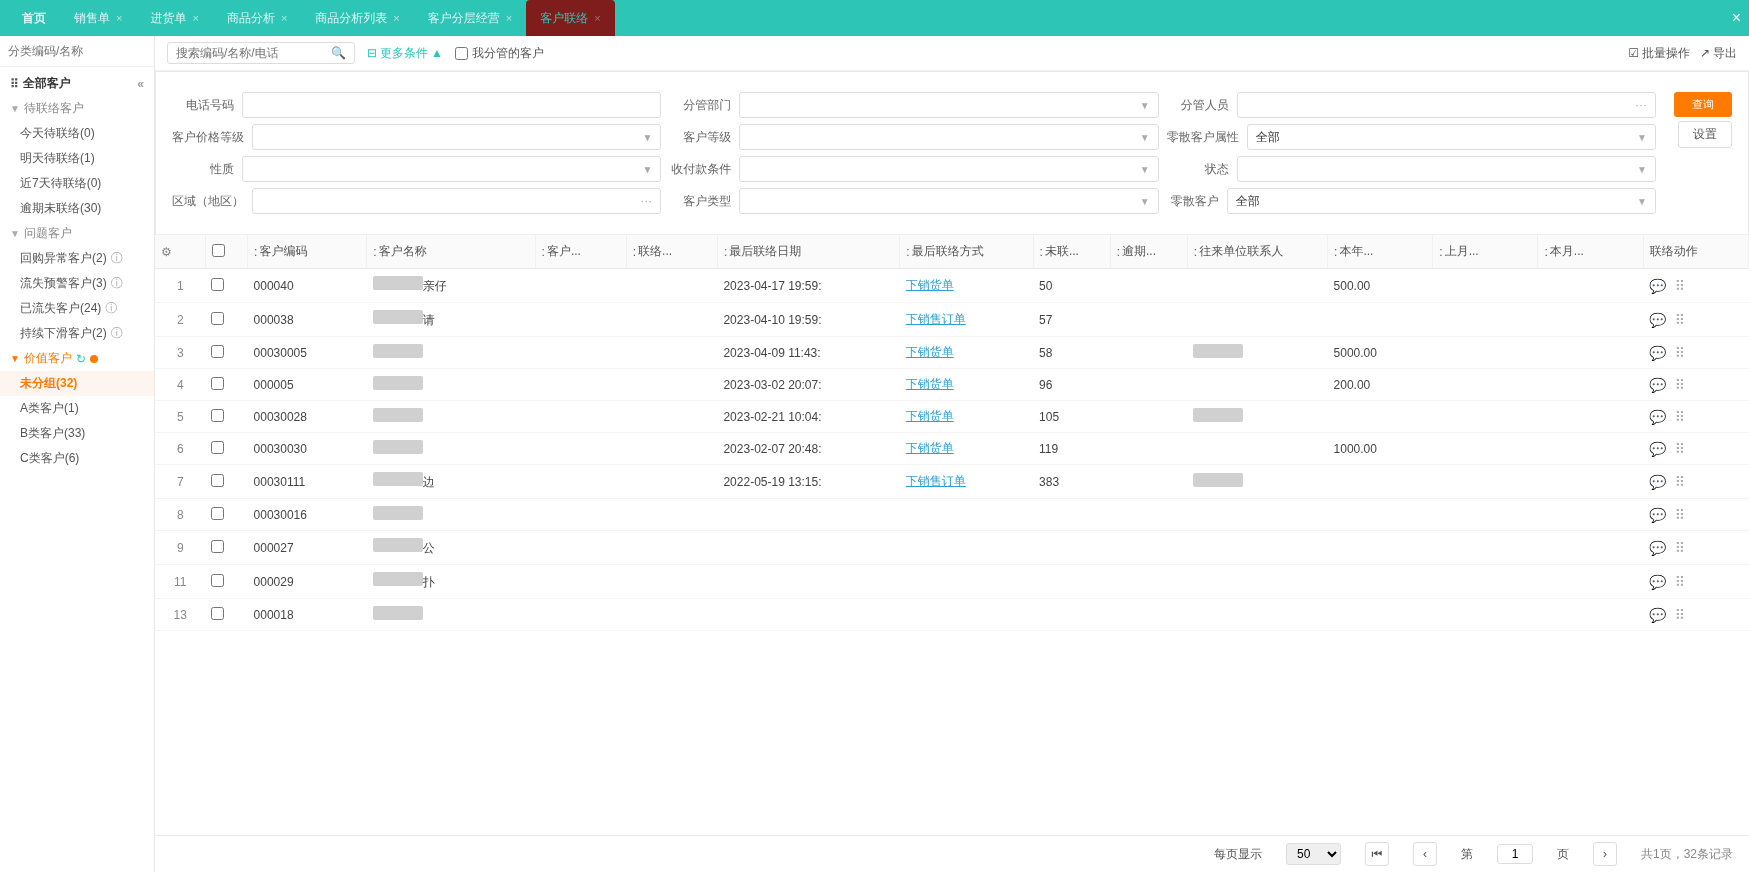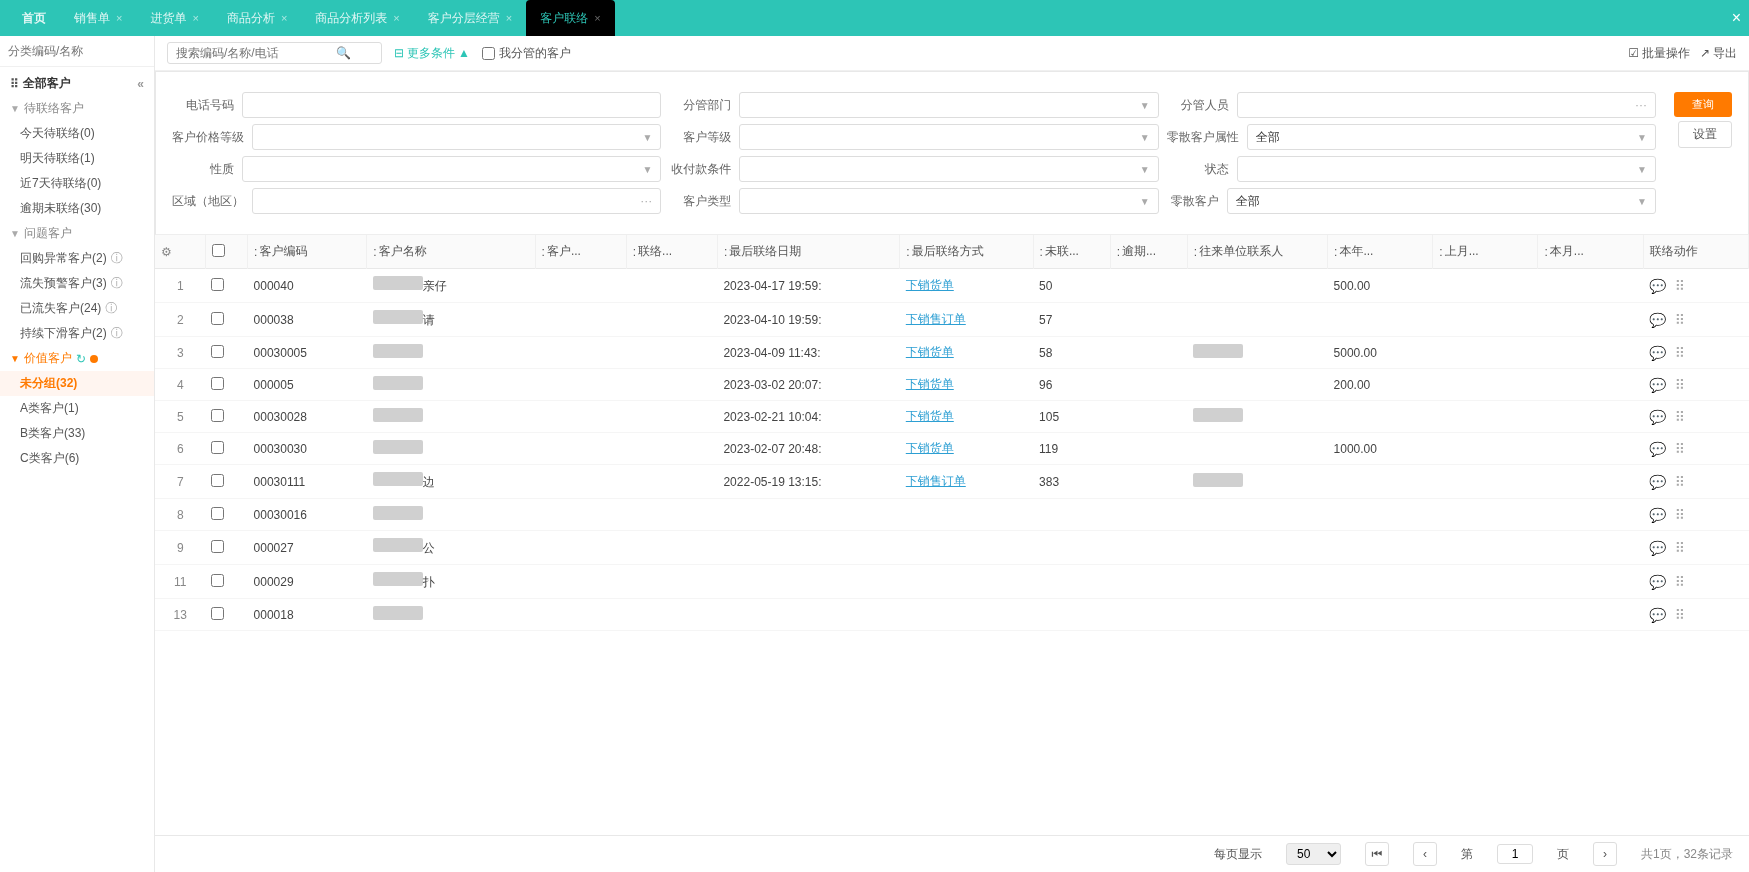--- a/index.html
+++ b/index.html
@@ -21,21 +21,21 @@
       align-items: center;
       cursor: pointer;
       color: rgba(255,255,255,0.85);
       white-space: nowrap;
       position: relative;
     }
     .top-nav .tab.home {
       font-weight: bold;
     }
     .top-nav .tab.active {
-      background: #000000;
+      background: #7f1d1d;
       color: #2dc5b6;
       border-radius: 4px 4px 0 0;
     }
     .top-nav .tab .close-x {
       margin-left: 6px;
       font-size: 11px;
       opacity: 0.7;
     }
     .top-nav .tab.active .close-x {
       color: #999;
@@ -136,21 +136,21 @@
       align-items: center;
       gap: 12px;
       border-bottom: 1px solid #f0f0f0;
     }
     .filter-search-box {
       display: flex;
       align-items: center;
       border: 1px solid #ddd;
       border-radius: 3px;
       padding: 3px 8px;
-      width: 215px;
+      width: 188px;
     }
     .filter-search-box input {
       border: none;
       outline: none;
       font-size: 12px;
       color: #999;
       width: 160px;
     }
     .filter-more {
       color: #2dc5b6;

